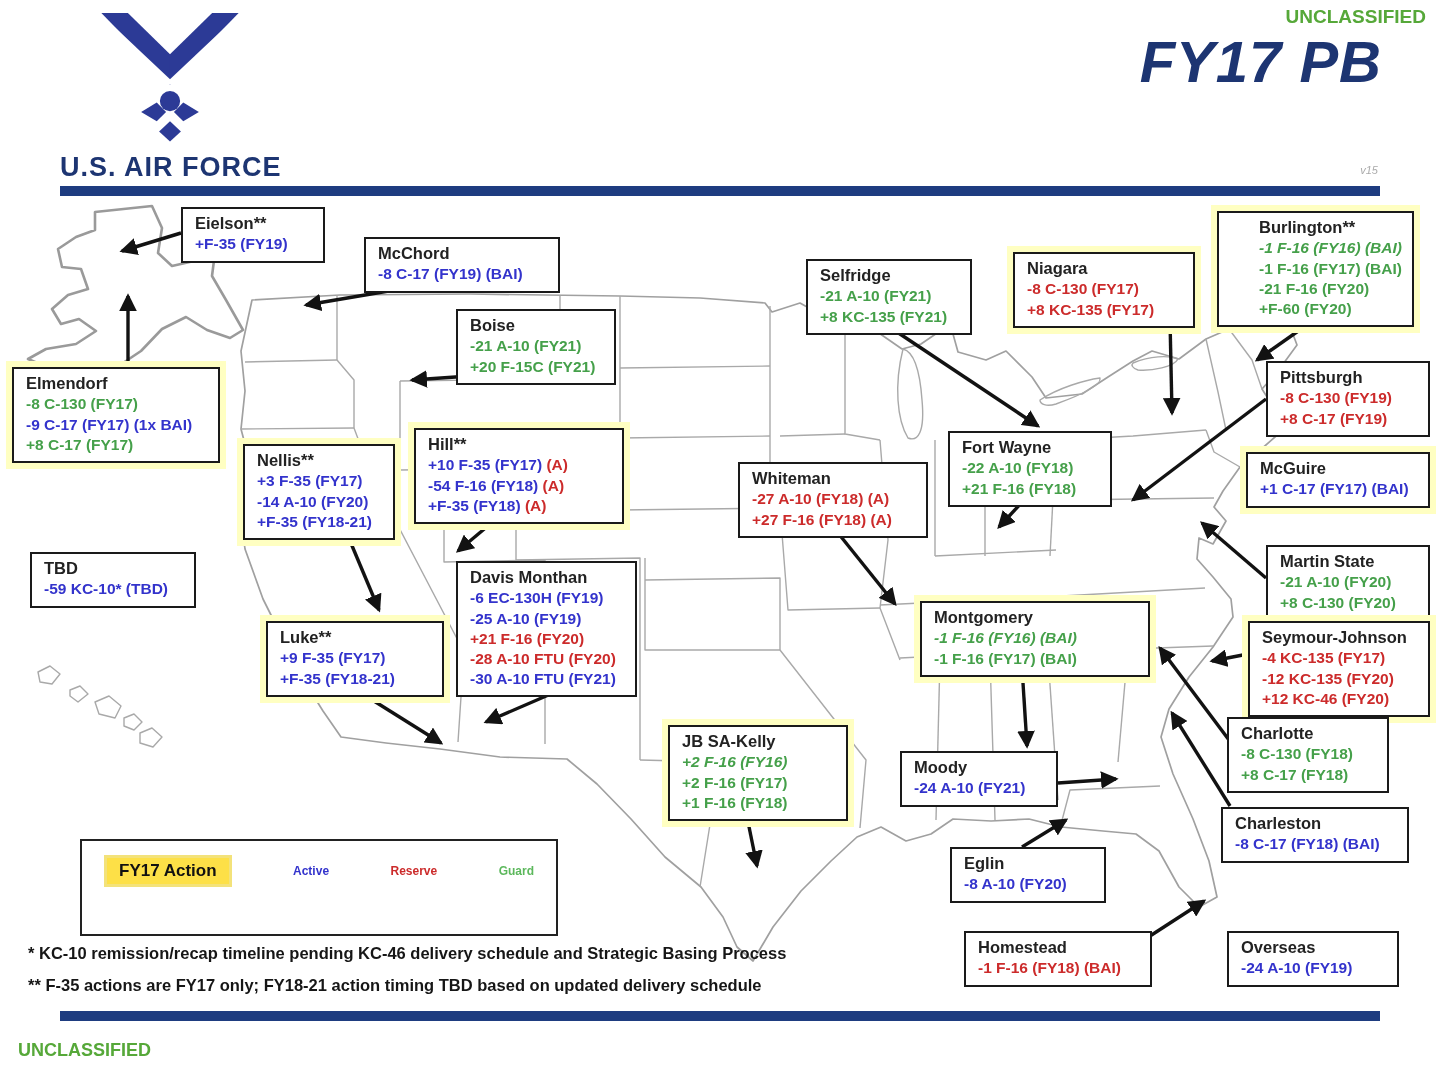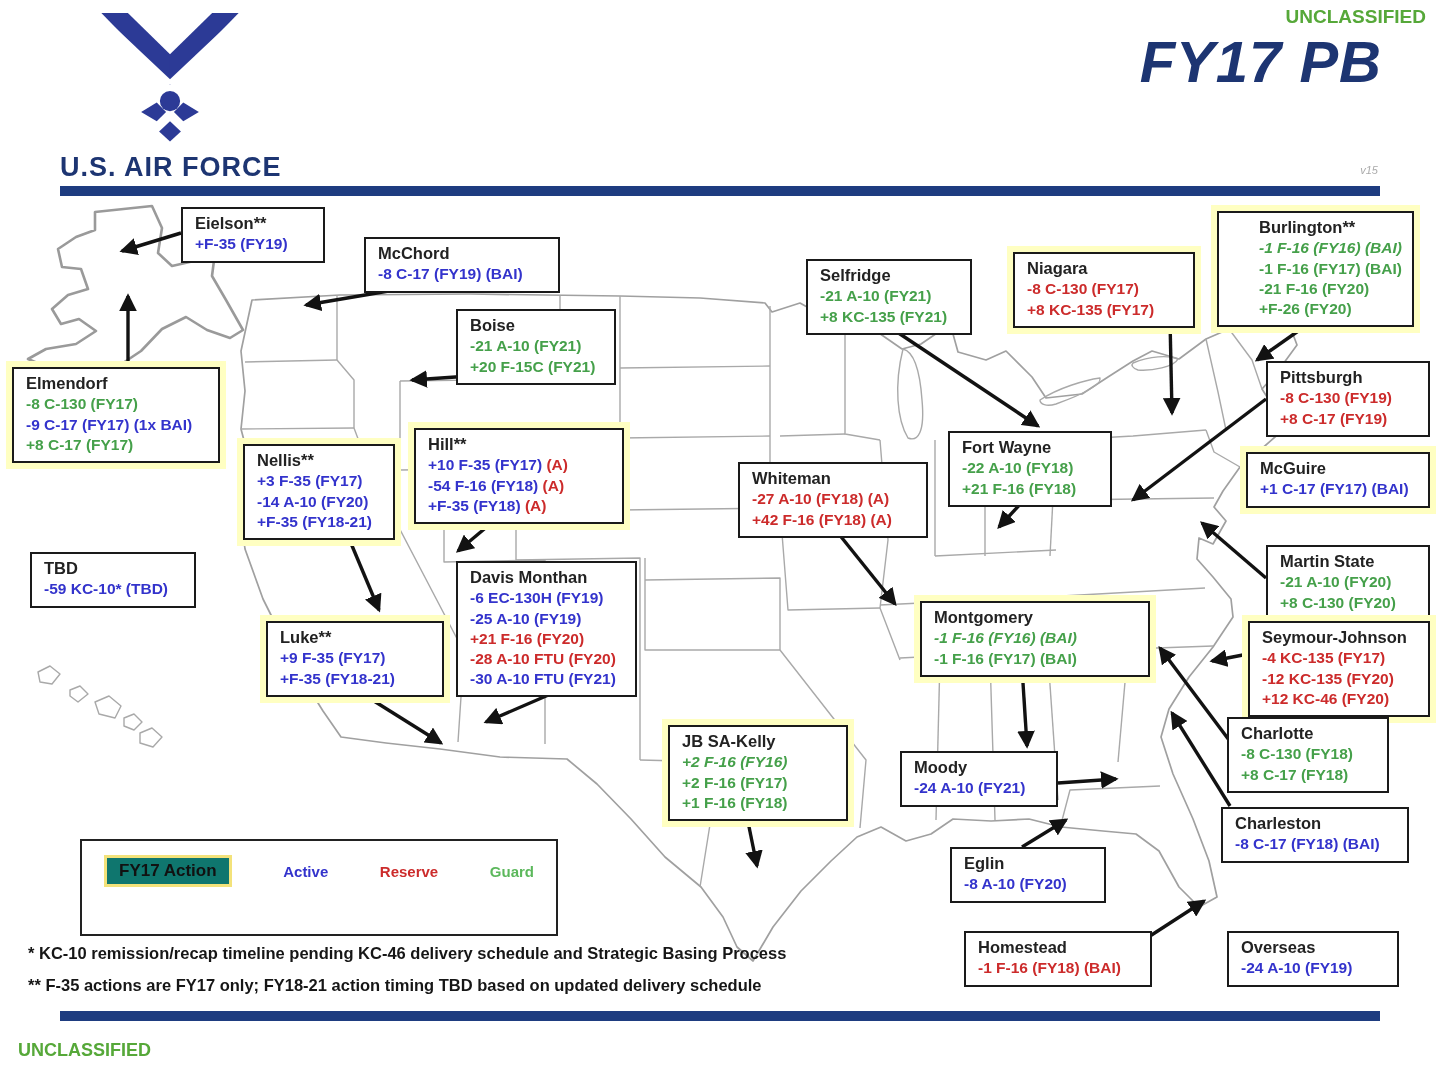--- a/index.html
+++ b/index.html
@@ -28,23 +28,23 @@
             box-sizing:border-box;line-height:1.3;}
   .base-box.hl{box-shadow:0 0 0 6px #ffffc2;}
   .base-title{font-size:16.5px;font-weight:bold;color:#222;}
   .base-line{font-size:15.5px;font-weight:bold;white-space:nowrap;}
   
   #legend{position:absolute;left:80px;top:839px;width:478px;height:97px;border:2px solid #222;
           background:#fff;box-sizing:border-box;}
   #legend-title{text-align:center;margin-top:9px;font-size:17px;font-weight:bold;color:#111;
                 text-decoration:underline;}
   #legend-row{display:flex;align-items:center;justify-content:space-between;padding:14px 22px 0 22px;}
-  #legend-fy17{border:3px solid #f3e27a;background:#0f766e;padding:3px 12px;font-size:17px;
+  #legend-fy17{border:3px solid #f3e27a;background:#fde047;padding:3px 12px;font-size:17px;
                font-weight:bold;color:#111;}
-  .legend-item{font-size:15px;font-weight:bold;}
+  .legend-item{font-size:12px;font-weight:bold;}
   
   .footnote{position:absolute;left:28px;font-size:16.5px;font-weight:bold;color:#161616;}
   #footnote-1{top:944px;} #footnote-2{top:976px;}
   
   #bottom-unclass{position:absolute;left:18px;top:1040px;font-size:18px;font-weight:bold;color:#56a839;}
   #motto{position:absolute;left:0;right:0;top:1030px;text-align:center;
          font-family:"Liberation Serif","DejaVu Serif",serif;font-size:29px;font-weight:bold;
          font-style:italic;color:#111;letter-spacing:0.3em;}
 </style>
 </head>
@@ -210,38 +210,38 @@
         <div class="base-title">Davis Monthan</div>
         <div class="base-line"><span style="color: rgb(51, 51, 204);">-6 EC-130H (FY19)</span></div>
         <div class="base-line"><span style="color: rgb(51, 51, 204);">-25 A-10 (FY19)</span></div>
         <div class="base-line"><span style="color: rgb(204, 43, 43);">+21 F-16 (FY20)</span></div>
         <div class="base-line"><span style="color: rgb(204, 43, 43);">-28 A-10 FTU (FY20)</span></div>
         <div class="base-line"><span style="color: rgb(51, 51, 204);">-30 A-10 FTU (FY21)</span></div>
       </div>
       <div class="base-box" style="left: 738px; top: 462px; min-width: 190px;">
         <div class="base-title">Whiteman</div>
         <div class="base-line"><span style="color: rgb(204, 43, 43);">-27 A-10 (FY18) (A)</span></div>
-        <div class="base-line"><span style="color: rgb(204, 43, 43);">+42 F-16 (FY18) (A)</span></div>
+        <div class="base-line"><span style="color: rgb(204, 43, 43);">+27 F-16 (FY18) (A)</span></div>
       </div>
       <div class="base-box" style="left: 806px; top: 259px; min-width: 166px;">
         <div class="base-title">Selfridge</div>
         <div class="base-line"><span style="color: rgb(69, 160, 74);">-21 A-10 (FY21)</span></div>
         <div class="base-line"><span style="color: rgb(69, 160, 74);">+8 KC-135 (FY21)</span></div>
       </div>
       <div class="base-box hl" style="left: 1013px; top: 252px; min-width: 182px;">
         <div class="base-title">Niagara</div>
         <div class="base-line"><span style="color: rgb(204, 43, 43);">-8 C-130 (FY17)</span></div>
         <div class="base-line"><span style="color: rgb(204, 43, 43);">+8 KC-135 (FY17)</span></div>
       </div>
       <div class="base-box hl" style="left: 1217px; top: 211px; min-width: 196px; padding-left: 40px;">
         <div class="base-title">Burlington**</div>
         <div class="base-line"><span style="color: rgb(69, 160, 74); font-style: italic;">-1 F-16 (FY16) (BAI)</span></div>
         <div class="base-line"><span style="color: rgb(69, 160, 74);">-1 F-16 (FY17) (BAI)</span></div>
         <div class="base-line"><span style="color: rgb(69, 160, 74);">-21 F-16 (FY20)</span></div>
-        <div class="base-line"><span style="color: rgb(69, 160, 74);">+F-26 (FY20)</span></div>
+        <div class="base-line"><span style="color: rgb(69, 160, 74);">+F-60 (FY20)</span></div>
       </div>
       <div class="base-box" style="left: 1266px; top: 361px; min-width: 164px;">
         <div class="base-title">Pittsburgh</div>
         <div class="base-line"><span style="color: rgb(204, 43, 43);">-8 C-130 (FY19)</span></div>
         <div class="base-line"><span style="color: rgb(204, 43, 43);">+8 C-17 (FY19)</span></div>
       </div>
       <div class="base-box" style="left: 948px; top: 431px; min-width: 164px;">
         <div class="base-title">Fort Wayne</div>
         <div class="base-line"><span style="color: rgb(69, 160, 74);">-22 A-10 (FY18)</span></div>
         <div class="base-line"><span style="color: rgb(69, 160, 74);">+21 F-16 (FY18)</span></div>

